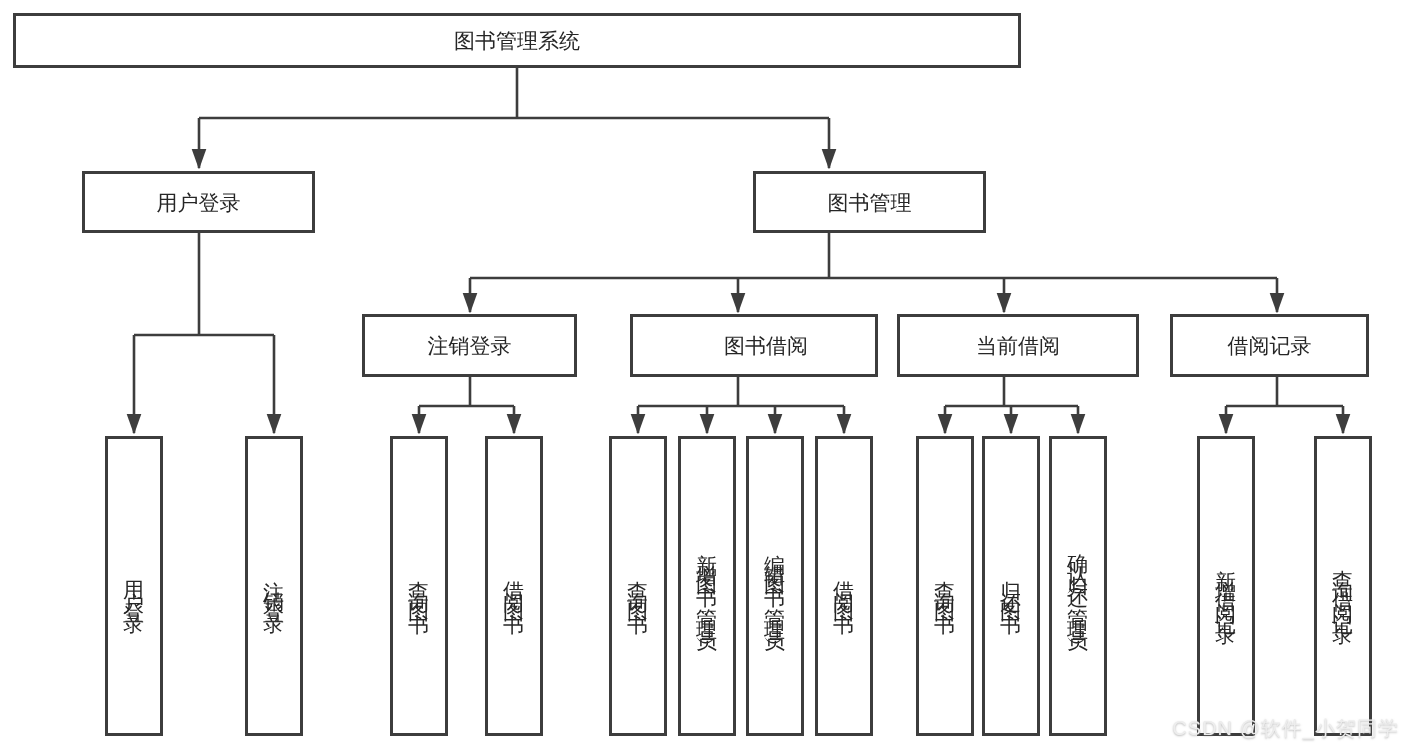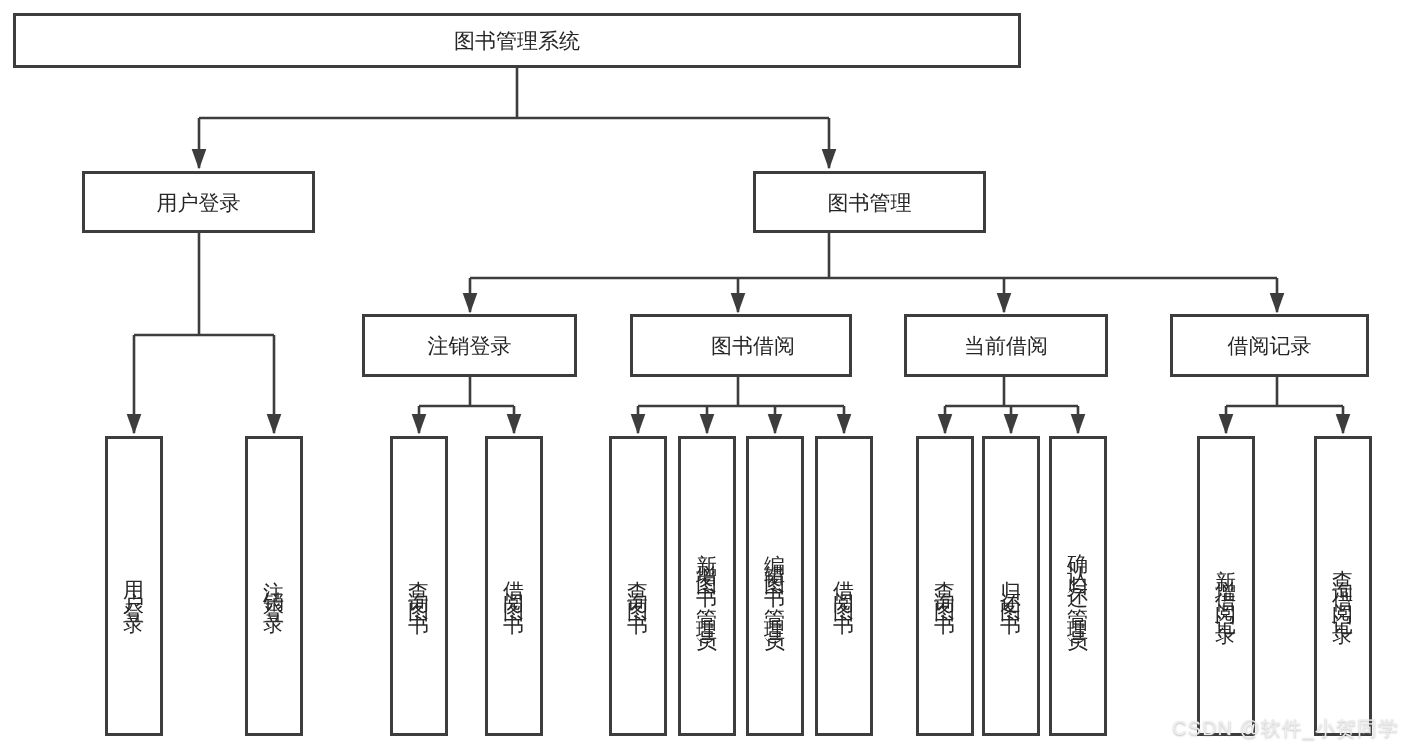--- a/index.html
+++ b/index.html
@@ -96,24 +96,24 @@
   <div class="box" style="left:82px;top:171px;width:233px;height:62px;">
     <span>用户登录</span>
   </div>
   <div class="box" style="left:712px;top:171px;width:233px;height:62px;margin-left:41px;">
     <span>图书管理</span>
   </div>
 
   <div class="box" style="left:362px;top:314px;width:215px;height:63px;">
     <span>注销登录</span>
   </div>
-  <div class="box" style="left:630px;top:314px;width:222px;height:63px;padding-left:24px;">
+  <div class="box" style="left:630px;top:314px;width:248px;height:63px;padding-left:24px;">
     <span>图书借阅</span>
   </div>
-  <div class="box" style="left:897px;top:314px;width:204px;height:63px;margin-left:7px;">
+  <div class="box" style="left:897px;top:314px;width:242px;height:63px;">
     <span>当前借阅</span>
   </div>
   <div class="box" style="left:1170px;top:314px;width:199px;height:63px;align-items:center;">
     <span>借阅记录</span>
   </div>
 
   <div class="box leaf" style="left:105px;top:436px;width:58px;height:300px;">
     <span>用户登录</span>
   </div>
   <div class="box leaf" style="left:245px;top:436px;width:58px;height:300px;">

